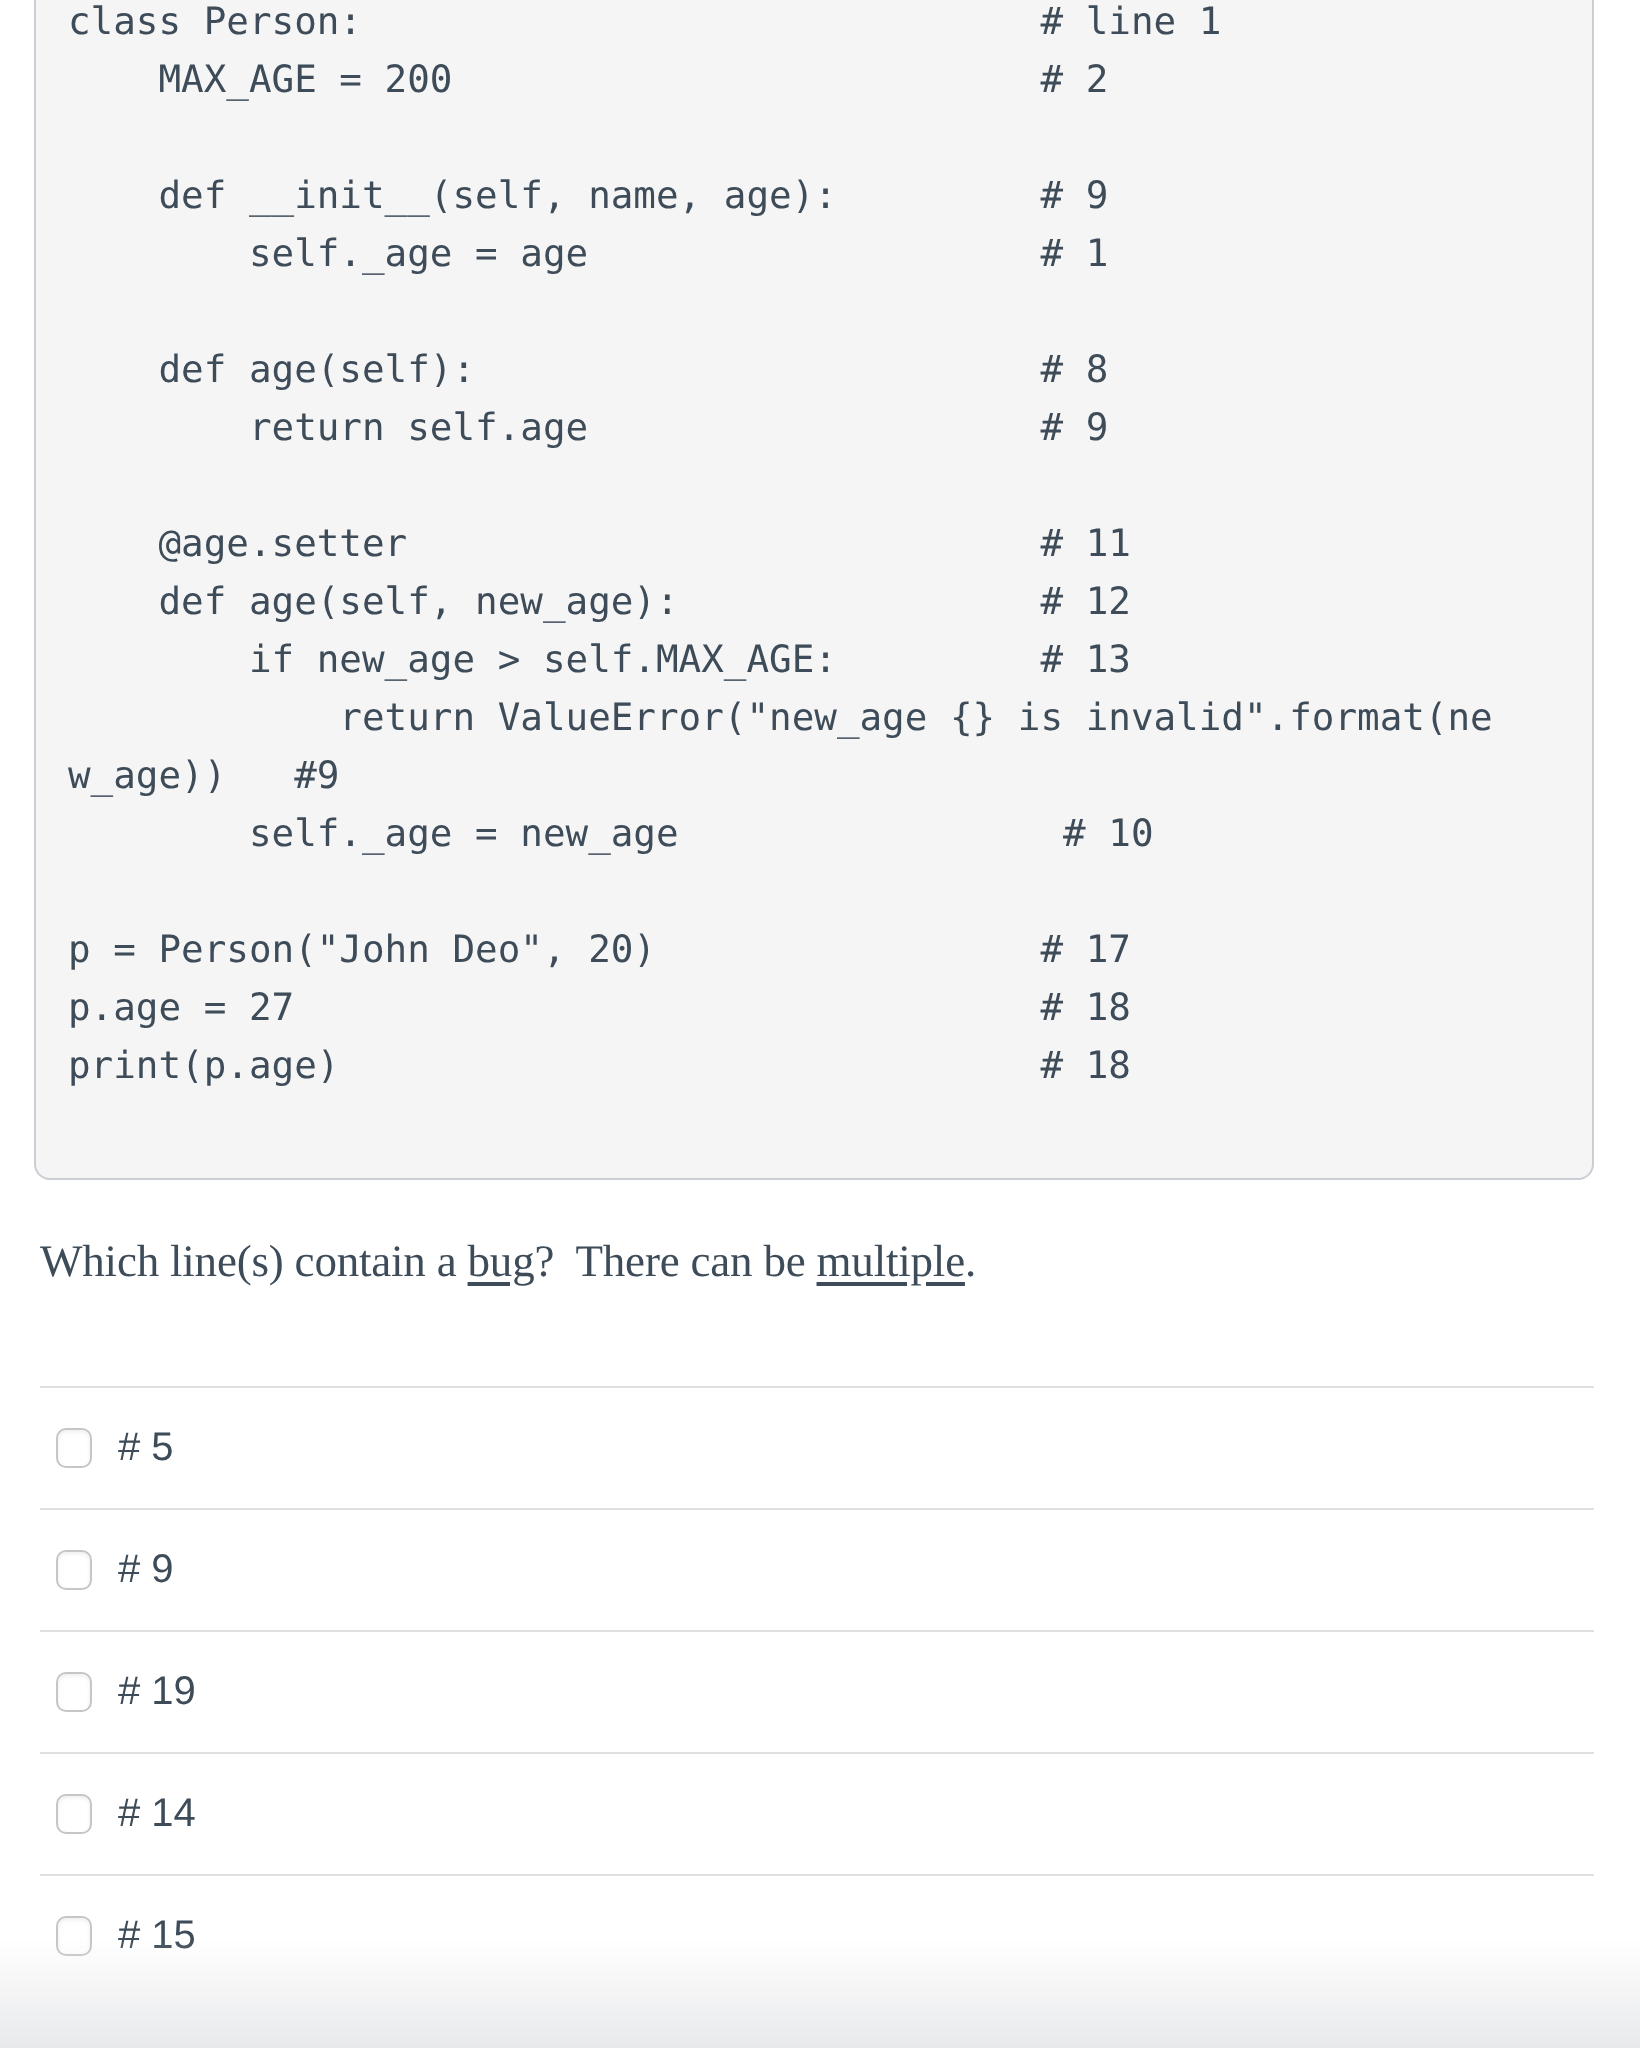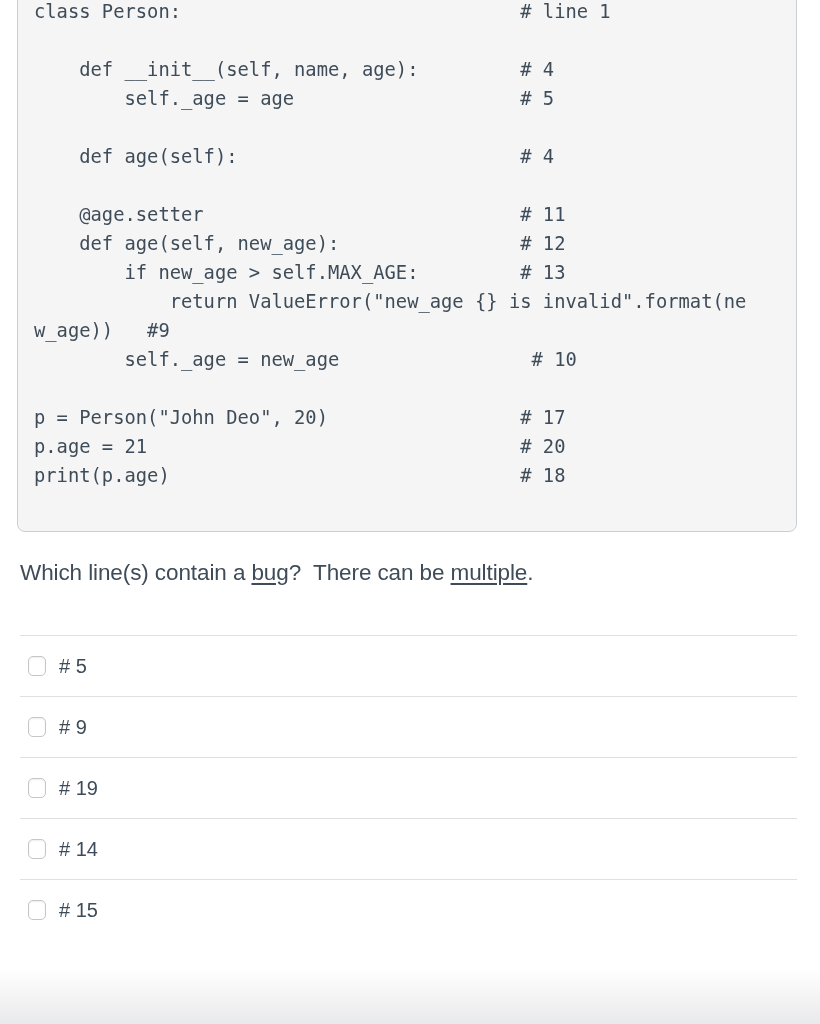--- a/index.html
+++ b/index.html
@@ -32,20 +32,21 @@
   }
 
   
   .question {
     margin: 26px 23px 0 20px;
     font-size: 22.5px;
     line-height: 30px;
     letter-spacing: -0.1px;
     color: #3e4c59;
     white-space: pre-wrap;
+    font-family: Liberation Serif, serif;
   }
   .question .u {
     text-decoration: underline;
     text-underline-offset: 3px;
   }
 
   
   .options {
     margin: 47px 23px 0 20px;
   }
@@ -85,35 +86,37 @@
     background: linear-gradient(to bottom, rgba(234,235,236,0) 0%, rgba(231,232,234,0.95) 100%);
     pointer-events: none;
   }
 </style>
 </head>
 <body>
 
 <div class="codebox">
   <div id="code-lines">
       <div class="code-line">class Person:                              # line 1</div>
+      <div class="code-line">    MAX_AGE = 200                          # 2</div>
       <div class="code-line"></div>
-      <div class="code-line">    def __init__(self, name, age):         # 4</div>
-      <div class="code-line">        self._age = age                    # 5</div>
+      <div class="code-line">    def __init__(self, name, age):         # 9</div>
+      <div class="code-line">        self._age = age                    # 1</div>
       <div class="code-line"></div>
-      <div class="code-line">    def age(self):                         # 4</div>
+      <div class="code-line">    def age(self):                         # 8</div>
+      <div class="code-line">        return self.age                    # 9</div>
       <div class="code-line"></div>
       <div class="code-line">    @age.setter                            # 11</div>
       <div class="code-line">    def age(self, new_age):                # 12</div>
       <div class="code-line">        if new_age &gt; self.MAX_AGE:         # 13</div>
       <div class="code-line">            return ValueError("new_age {} is invalid".format(ne</div>
       <div class="code-line">w_age))   #9</div>
       <div class="code-line">        self._age = new_age                 # 10</div>
       <div class="code-line"></div>
       <div class="code-line">p = Person("John Deo", 20)                 # 17</div>
-      <div class="code-line">p.age = 21                                 # 20</div>
+      <div class="code-line">p.age = 27                                 # 18</div>
       <div class="code-line">print(p.age)                               # 18</div>
       <div class="code-line"></div>
     </div>
 </div>
 
 <div class="question" id="question"><span>Which line(s) contain a </span><span class="u">bug</span><span>?  There can be </span><span class="u">multiple</span><span>.</span></div>
 
 <div class="options" id="options">
   <div class="option-row">
     <span class="checkbox" role="checkbox" aria-checked="false"></span>

